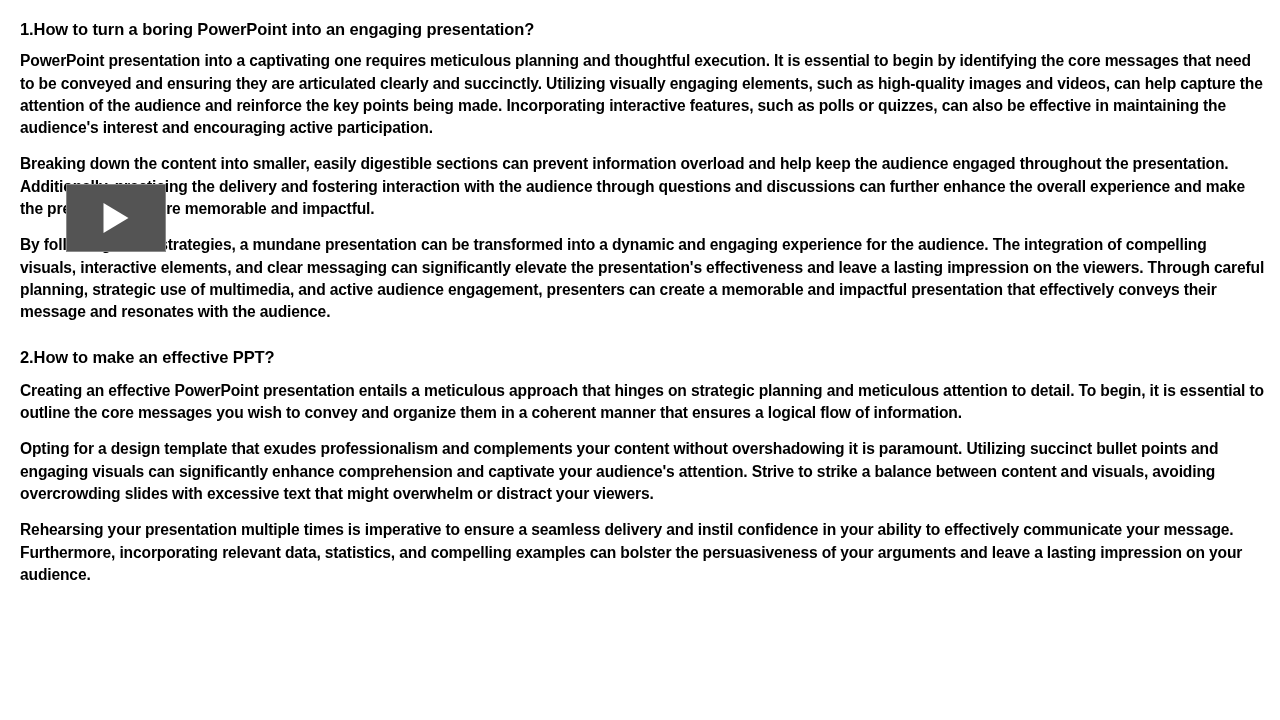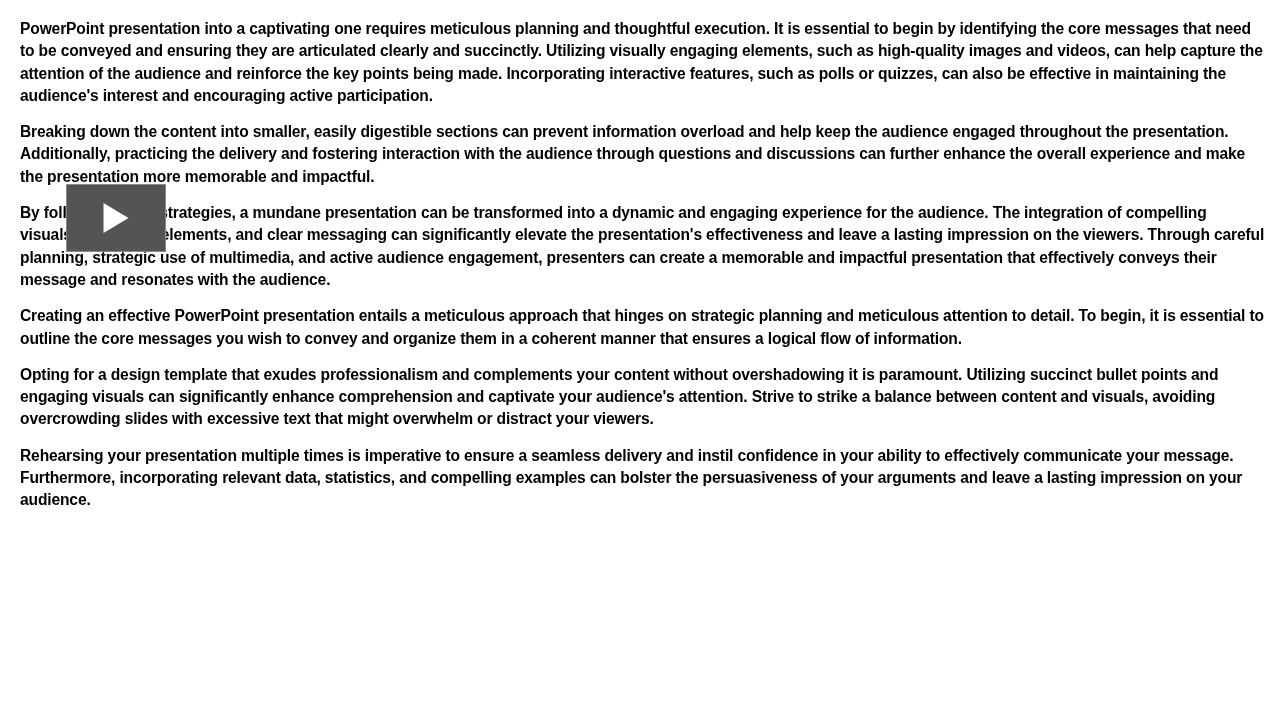--- a/index.html
+++ b/index.html
@@ -67,24 +67,26 @@
     border-top: 15px solid transparent;
     border-bottom: 15px solid transparent;
     border-left: 25px solid #ffffff;
   }
 </style>
 </head>
 <body>
 
 <div class="page">
 
+  <h1 class="heading">1.How to turn a boring PowerPoint into an engaging presentation?</h1>
   <p class="para">PowerPoint presentation into a captivating one requires meticulous planning and thoughtful execution. It is essential to begin by identifying the core messages that need to be conveyed and ensuring they are articulated clearly and succinctly. Utilizing visually engaging elements, such as high-quality images and videos, can help capture the attention of the audience and reinforce the key points being made. Incorporating interactive features, such as polls or quizzes, can also be effective in maintaining the audience's interest and encouraging active participation.</p>
   <p class="para">Breaking down the content into smaller, easily digestible sections can prevent information overload and help keep the audience engaged throughout the presentation. Additionally, practicing the delivery and fostering interaction with the audience through questions and discussions can further enhance the overall experience and make the presentation more memorable and impactful.</p>
   <p class="para">By following these strategies, a mundane presentation can be transformed into a dynamic and engaging experience for the audience. The integration of compelling visuals, interactive elements, and clear messaging can significantly elevate the presentation's effectiveness and leave a lasting impression on the viewers. Through careful planning, strategic use of multimedia, and active audience engagement, presenters can create a memorable and impactful presentation that effectively conveys their message and resonates with the audience.</p>
 
+  <h1 class="heading second">2.How to make an effective PPT?</h1>
   <p class="para"> Creating an effective PowerPoint presentation entails a meticulous approach that hinges on strategic planning and meticulous attention to detail. To begin, it is essential to outline the core messages you wish to convey and organize them in a coherent manner that ensures a logical flow of information.</p>
   <p class="para"> Opting for a design template that exudes professionalism and complements your content without overshadowing it is paramount. Utilizing succinct bullet points and engaging visuals can significantly enhance comprehension and captivate your audience's attention. Strive to strike a balance between content and visuals, avoiding overcrowding slides with excessive text that might overwhelm or distract your viewers.</p>
   <p class="para last">Rehearsing your presentation multiple times is imperative to ensure a seamless delivery and instil confidence in your ability to effectively communicate your message. Furthermore, incorporating relevant data, statistics, and compelling examples can bolster the persuasiveness of your arguments and leave a lasting impression on your audience.</p>
 
 </div>
 
 <div class="video-placeholder">
   <span class="play-triangle"></span>
 </div>
 

